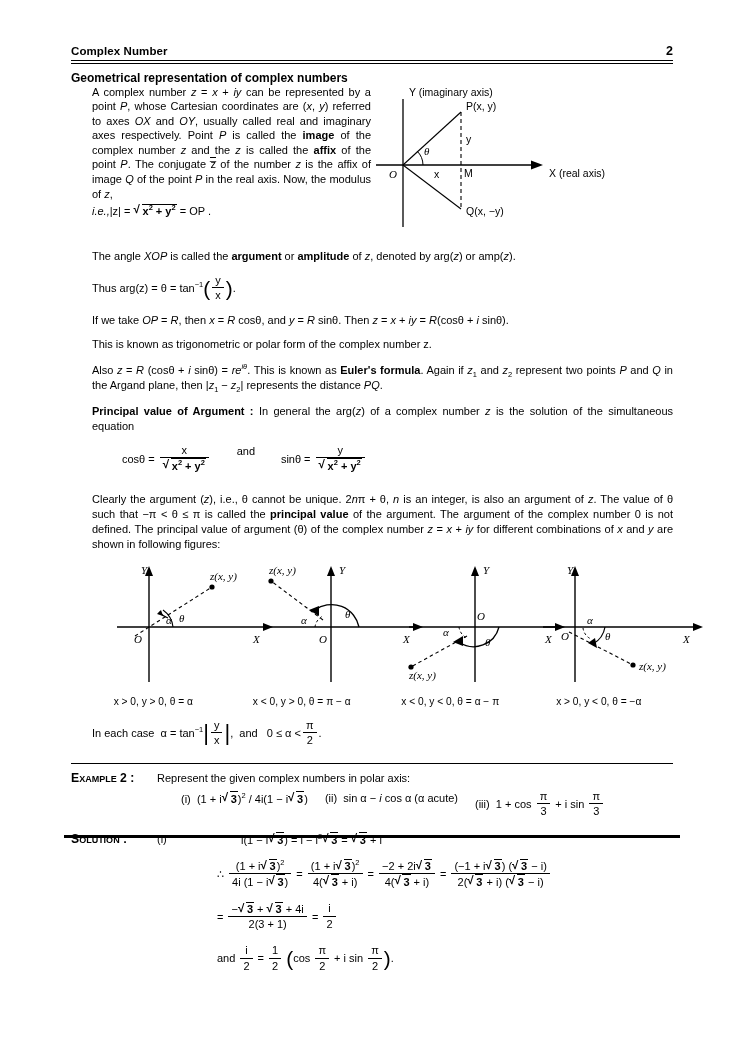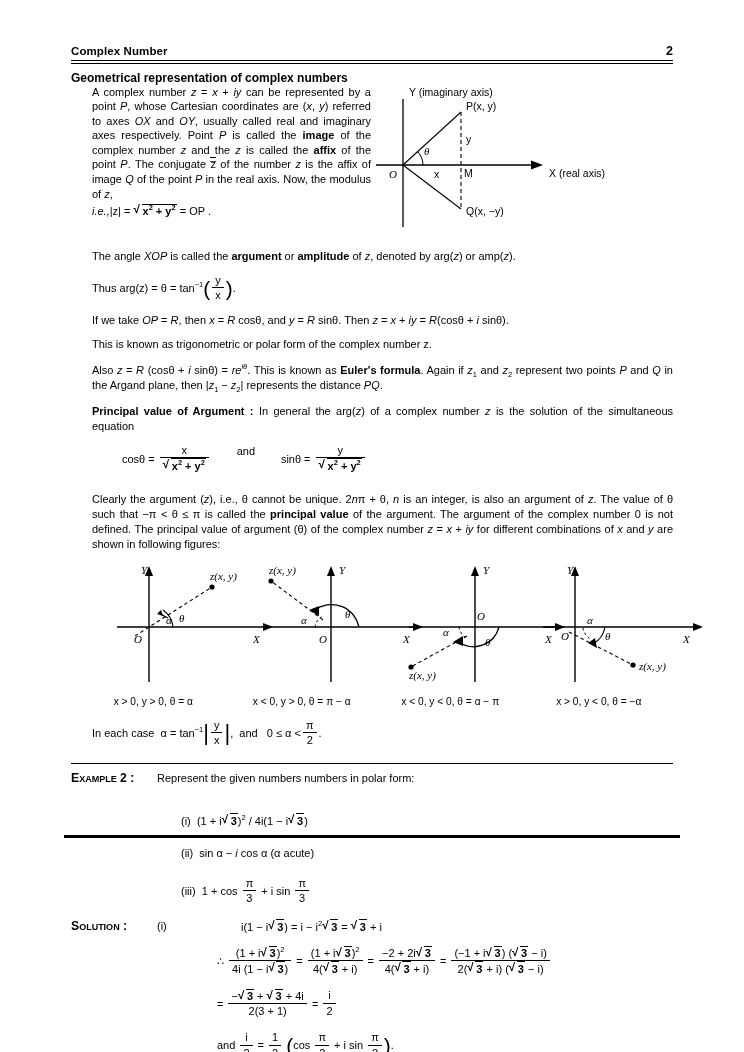--- a/index.html
+++ b/index.html
@@ -65,21 +65,21 @@
   .captions { display: flex; font-size: 10.2px; margin-top: 14px; padding-left: 8px; }
   .captions span { text-align: center; }
 
   
   .hr-strong { border-top: 1.4px solid #000; margin-top: 14px; }
   .ex-row { display: flex; margin-top: 7px; }
   .ex-tag { width: 86px; flex: none; font-size: 11px; font-weight: bold; }
   .sc { font-variant: small-caps; }
   .sc-big { font-size: 12.2px; }
   .ex-body { flex: 1; font-size: 11px; line-height: 15px; }
-  .items { margin-top: 27px; padding-left: 24px; display: flex; gap: 17px; flex-wrap: wrap; flex-direction: column; }
+  .items { margin-top: 5px; padding-left: 24px; display: flex; gap: 17px; flex-wrap: wrap; }
 
   .sol-lines { margin-top: 0; }
   .sol-line { margin-top: 12px; padding-left: 60px; font-size: 11px; }
   .sol-line.first { margin-top: 0; padding-left: 84px; }
 
   .bottom-rule { position: absolute; left: 64px; right: 64px; bottom: 46px;
                  border-top: 3px solid #000; }
 </style>
 </head>
 <body>
@@ -288,21 +288,21 @@
       <span>and</span>&nbsp;&nbsp;
       <span>0 ≤ α &lt;</span><span class="frac"><span class="num">π</span><span class="den">2</span></span><span>.</span>
     </span>
   </div>
 
   <div class="hr-strong"></div>
 
   <div class="ex-row">
     <div class="ex-tag sc sc-big">Example 2 :</div>
     <div class="ex-body">
-      <div>Represent the given numbers numbers in polar form:</div>
+      <div>Represent the given complex numbers in polar axis:</div>
       <div class="items">
         <span class="m">
           <span>(i)</span>&nbsp;
           (1 + i<span class="sq"><span>3</span></span>)<sup>2</sup> / 4i(1 − i<span class="sq"><span>3</span></span>)
         </span>
         <span class="m">
           <span>(ii)</span>&nbsp;
           sin α − <i>i</i> cos α (α acute)
         </span>
         <span class="m">

